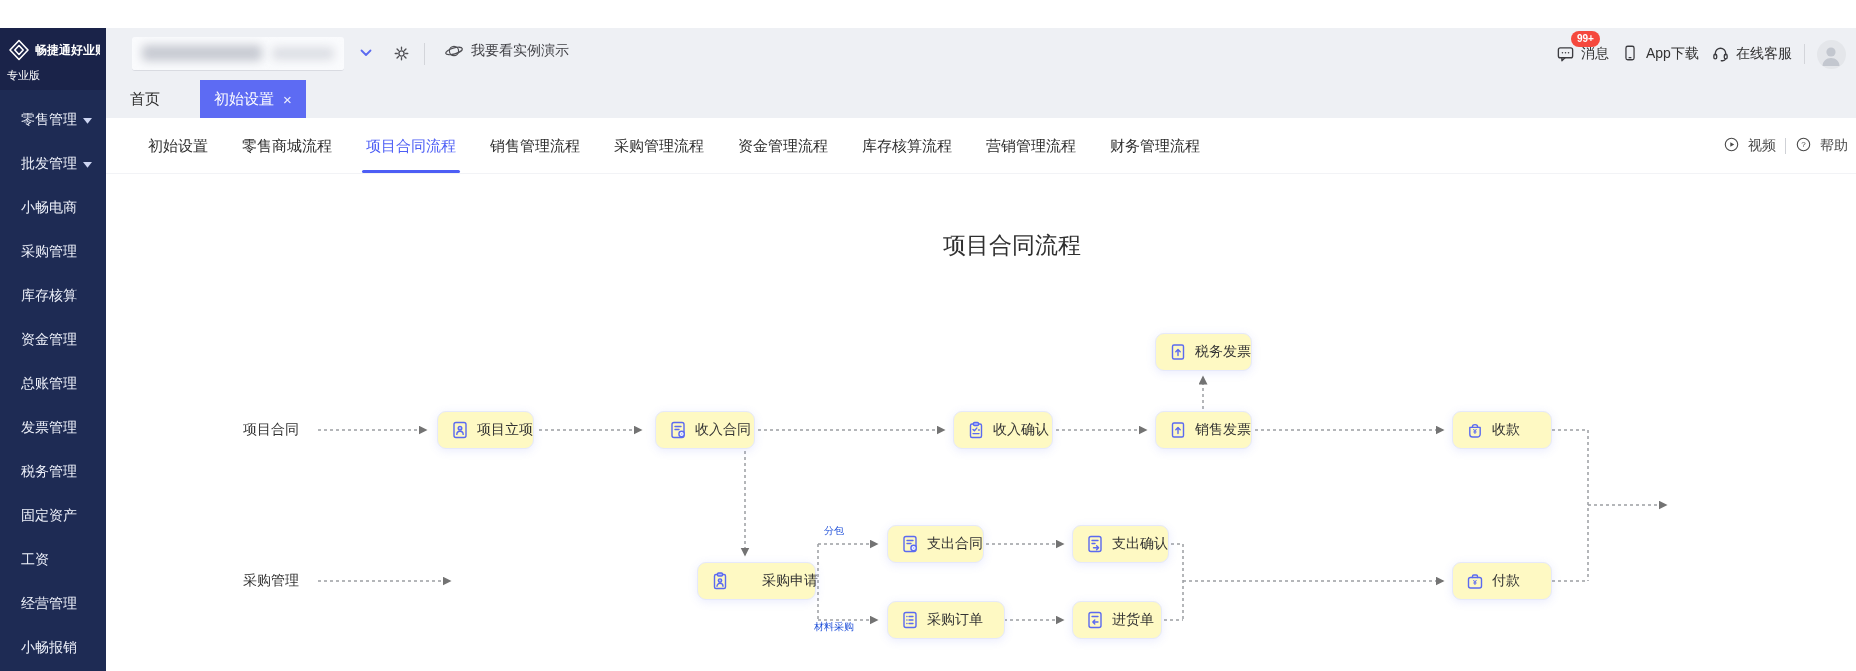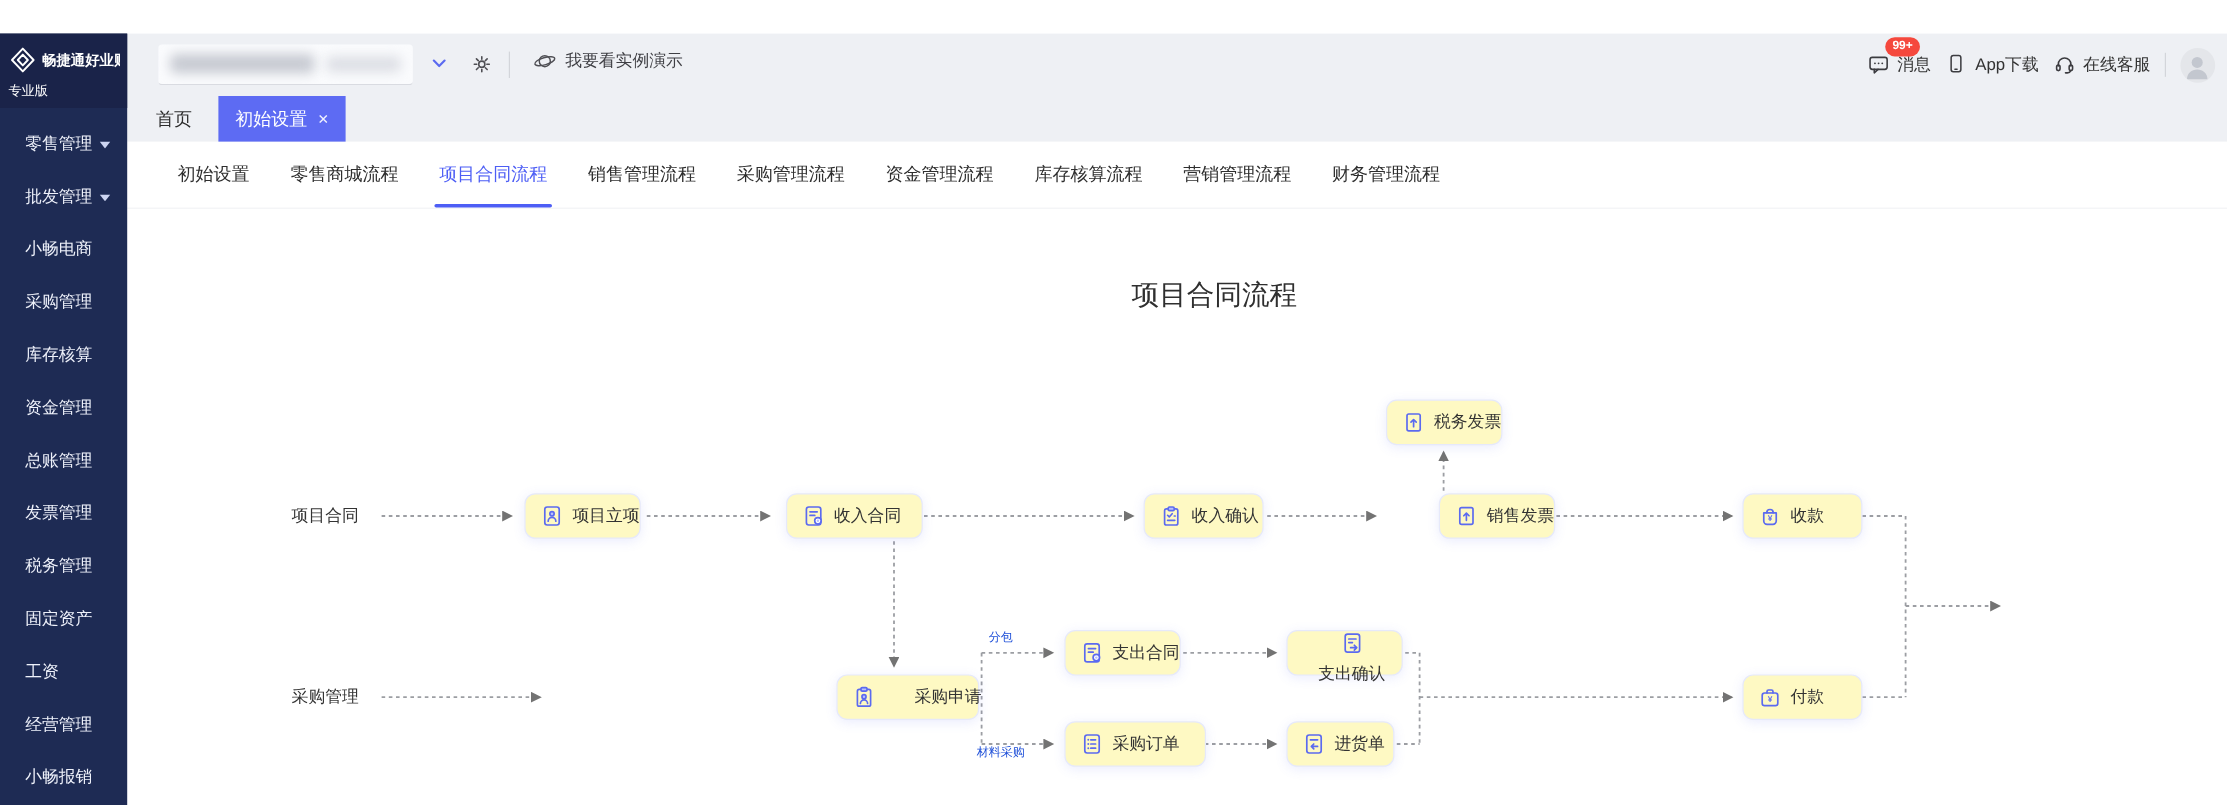--- a/index.html
+++ b/index.html
@@ -30,21 +30,21 @@
   .gearpos{left:284px;top:14px}
   .vdiv{position:absolute;width:1px;background:#d3d5da}
   .vd1{left:318px;top:15px;height:22px}
   .demo-link{position:absolute;left:338px;top:13px;display:flex;align-items:center;gap:7px;font-size:14px;color:#3f3f44;cursor:pointer}
   .tb-right{position:absolute;left:1450px;top:6px;height:40px;display:flex;align-items:center;gap:12px;white-space:nowrap}
   .tb-item{display:flex;align-items:center;gap:5px;font-size:14px;color:#333;cursor:pointer;position:relative}
   .badge{position:absolute;top:-13px;left:15px;background:#f5483d;color:#fff;font-size:10px;font-weight:bold;line-height:14px;padding:1px 6px;border-radius:9px}
   .vd2{position:relative;width:1px;height:20px;background:#d3d5da}
   .avatar{width:29px;height:29px;border-radius:50%;background:#e4e6ea;display:inline-flex;align-items:flex-end;justify-content:center;overflow:hidden;cursor:pointer}
   
-  .page-tabs{position:absolute;left:12px;bottom:0;display:flex;gap:10px;align-items:flex-end}
+  .page-tabs{position:absolute;left:12px;bottom:0;display:flex;gap:28px;align-items:flex-end}
   .ptab{height:38px;display:flex;align-items:center;padding:0 12px;font-size:15px;color:#2c2c2c;cursor:pointer}
   .ptab.active{background:#5d6bf3;color:#fff;padding:0 14px;gap:9px}
   .tclose{font-size:15px;line-height:1;opacity:.9;cursor:pointer}
   
   .content{position:absolute;left:106px;top:118px;right:0;bottom:0;background:#fff;z-index:3}
   .flowtabs{position:relative;height:55px;border-bottom:1px solid #f2f3f6}
   .ftabs{display:flex;gap:34px;padding-left:42px;height:55px}
   .ftab{line-height:55px;font-size:15px;color:#2e2e2e;cursor:pointer;position:relative;white-space:nowrap}
   .ftab.active{color:#4d5ef5}
   .ftab.active::after{content:'';position:absolute;left:-4px;right:-4px;bottom:0;height:3px;background:#4d5ef5;border-radius:2px}
@@ -221,20 +221,41 @@
         <div class="ftab"><span>初始设置</span></div>
         <div class="ftab"><span>零售商城流程</span></div>
         <div class="ftab active"><span>项目合同流程</span></div>
         <div class="ftab"><span>销售管理流程</span></div>
         <div class="ftab"><span>采购管理流程</span></div>
         <div class="ftab"><span>资金管理流程</span></div>
         <div class="ftab"><span>库存核算流程</span></div>
         <div class="ftab"><span>营销管理流程</span></div>
         <div class="ftab"><span>财务管理流程</span></div>
       </div>
+    <div class="ft-right">
+      <span class="ft-link">
+        <span class="nicon">
+          <svg viewBox="0 0 20 20" width="17" height="17" fill="none" stroke="#4a4a4a" stroke-width="1.3">
+            <circle cx="10" cy="10" r="7.3"></circle>
+            <path d="M8.6 7.3L13.2 10l-4.6 2.7z" fill="#4a4a4a" stroke="none"></path>
+          </svg>
+        </span>
+        <span>视频</span>
+      </span>
+      <span class="vd3"></span>
+      <span class="ft-link">
+        <span class="nicon">
+          <svg viewBox="0 0 20 20" width="17" height="17" fill="none" stroke="#4a4a4a" stroke-width="1.3">
+            <circle cx="10" cy="10" r="7.3"></circle>
+            <text x="10" y="13.4" font-size="9.5" text-anchor="middle" fill="#4a4a4a" stroke="none">?</text>
+          </svg>
+        </span>
+        <span>帮助</span>
+      </span>
+    </div>
   </div>
   <h1 class="diagram-title">项目合同流程</h1>
 </main>
 
 <svg class="edges" width="1856" height="671" viewBox="0 0 1856 671">
   <defs>
     <marker id="arw" markerWidth="7" markerHeight="7" refX="5" refY="3" orient="auto">
       <path d="M0 0L6 3L0 6z" fill="#737373"></path>
     </marker>
   </defs>
@@ -263,21 +284,21 @@
     <div class="fnode" style="left: 437px; top: 411px; width: 97px;">
       <span class="nicon">
         <svg viewBox="0 0 20 20" width="20" height="20" fill="none" stroke="#5b6af0" stroke-width="1.4" stroke-linecap="round" stroke-linejoin="round">
           <rect x="4" y="2.5" width="12" height="15" rx="2"></rect>
           <circle cx="10" cy="8.2" r="1.8" fill="#b9c2fb"></circle>
           <path d="M6.8 14.4c0-1.8 1.4-3.2 3.2-3.2s3.2 1.4 3.2 3.2"></path>
         </svg>
       </span>
       <span>项目立项</span>
     </div>
-    <div class="fnode" style="left: 655px; top: 411px; width: 114px; align-items: center;">
+    <div class="fnode" style="left: 655px; top: 411px; width: 100px; align-items: center;">
       <span class="nicon">
         <svg viewBox="0 0 20 20" width="20" height="20" fill="none" stroke="#5b6af0" stroke-width="1.4" stroke-linecap="round" stroke-linejoin="round">
           <rect x="4" y="2.5" width="12" height="15" rx="2"></rect>
           <path d="M7 6.5h6M7 9.5h4"></path>
           <circle cx="13.6" cy="14" r="2.7" fill="#fff"></circle>
           <circle cx="13.6" cy="14" r="1" fill="#b9c2fb" stroke="none"></circle>
         </svg>
       </span>
       <span>收入合同</span>
     </div>
@@ -293,21 +314,21 @@
     </div>
     <div class="fnode" style="left: 1155px; top: 333px; width: 97px;">
       <span class="nicon">
         <svg viewBox="0 0 20 20" width="20" height="20" fill="none" stroke="#5b6af0" stroke-width="1.4" stroke-linecap="round" stroke-linejoin="round">
           <rect x="4.5" y="3" width="11" height="14" rx="1.5"></rect>
           <path d="M10 13.6V7.6M7.8 9.8L10 7.6l2.2 2.2"></path>
         </svg>
       </span>
       <span>税务发票</span>
     </div>
-    <div class="fnode" style="left: 1155px; top: 411px; width: 97px; margin-left: 44px;">
+    <div class="fnode" style="left: 1155px; top: 411px; width: 97px;">
       <span class="nicon">
         <svg viewBox="0 0 20 20" width="20" height="20" fill="none" stroke="#5b6af0" stroke-width="1.4" stroke-linecap="round" stroke-linejoin="round">
           <rect x="4.5" y="3" width="11" height="14" rx="1.5"></rect>
           <path d="M10 13.6V7.6M7.8 9.8L10 7.6l2.2 2.2"></path>
         </svg>
       </span>
       <span>销售发票</span>
     </div>
     <div class="fnode" style="left: 1452px; top: 411px; width: 100px;">
       <span class="nicon">
@@ -334,21 +355,21 @@
       <span class="nicon">
         <svg viewBox="0 0 20 20" width="20" height="20" fill="none" stroke="#5b6af0" stroke-width="1.4" stroke-linecap="round" stroke-linejoin="round">
           <rect x="4" y="2.5" width="12" height="15" rx="2"></rect>
           <path d="M7 6.5h6M7 9.5h4"></path>
           <circle cx="13.6" cy="14" r="2.7" fill="#fff"></circle>
           <circle cx="13.6" cy="14" r="1" fill="#b9c2fb" stroke="none"></circle>
         </svg>
       </span>
       <span>支出合同</span>
     </div>
-    <div class="fnode" style="left: 1072px; top: 525px; width: 97px; flex-direction: column;">
+    <div class="fnode" style="left: 1072px; top: 525px; width: 97px;">
       <span class="nicon">
         <svg viewBox="0 0 20 20" width="20" height="20" fill="none" stroke="#5b6af0" stroke-width="1.4" stroke-linecap="round" stroke-linejoin="round">
           <rect x="4" y="2.5" width="12" height="15" rx="2"></rect>
           <path d="M7 6.5h6M7 9.5h3"></path>
           <path d="M8.5 13.7h5M11.6 11.7l2 2-2 2"></path>
         </svg>
       </span>
       <span>支出确认</span>
     </div>
     <div class="fnode" style="left: 887px; top: 601px; width: 118px;">

